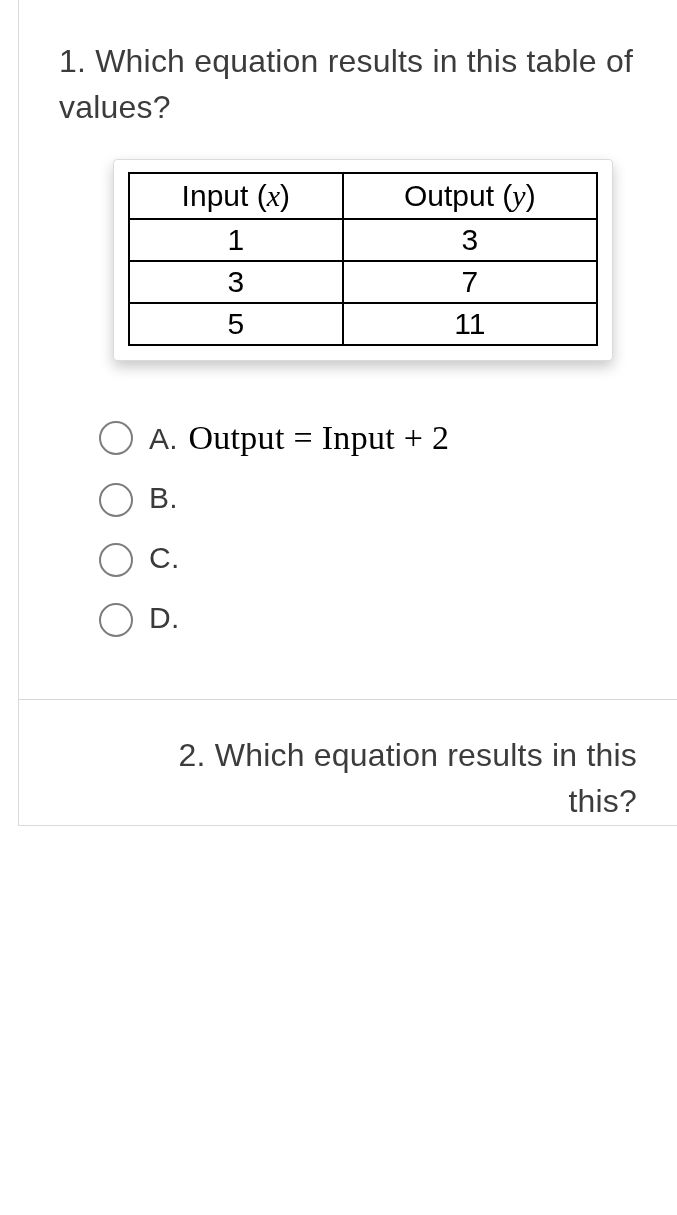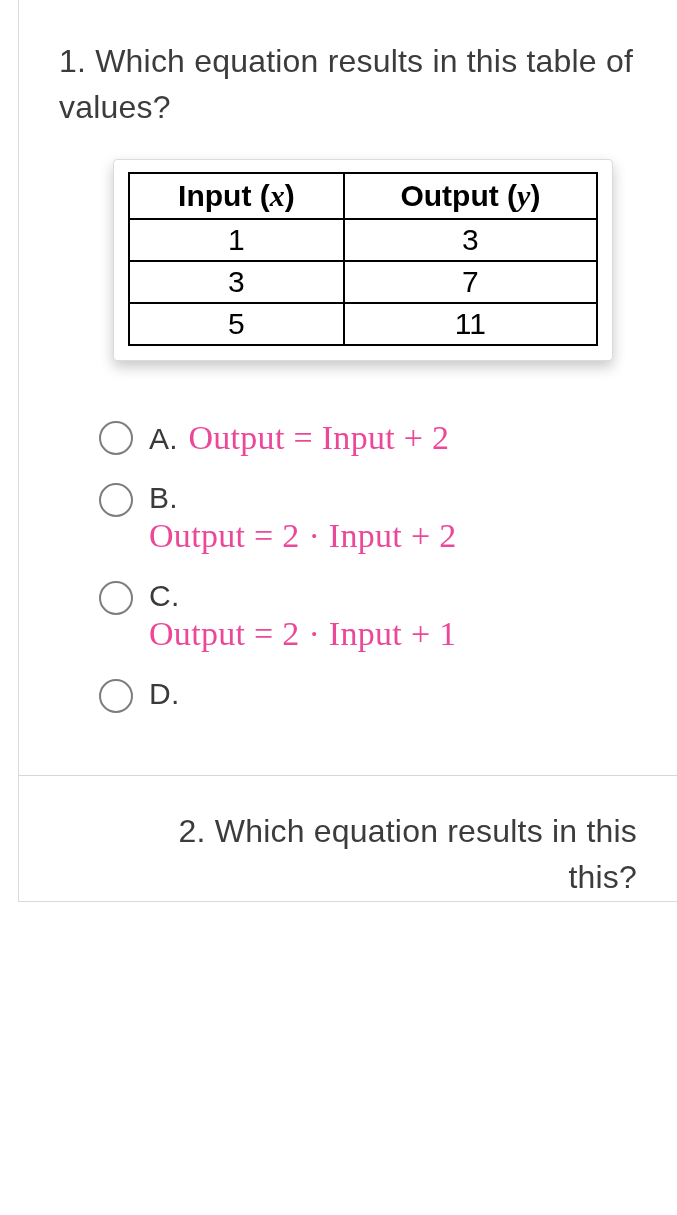--- a/index.html
+++ b/index.html
@@ -33,41 +33,41 @@
   }
   table.vals { border-collapse: collapse; width: 100%; }
   table.vals th, table.vals td {
     border: 2px solid #000;
     text-align: center;
     font-family: Arial, sans-serif;
     color: #000;
     padding: 2px 6px;
     line-height: 1.2;
   }
-  table.vals th { font-weight: 700; font-size: 30px; padding: 4px 6px; }
+  table.vals th { font-weight: 400; font-size: 30px; padding: 4px 6px; }
   table.vals td { font-size: 30px; }
   .ivar { font-style: italic; font-family: "Times New Roman", serif; }
   .options { margin-left: 40px; }
   .opt-row { display: flex; align-items: flex-start; margin-bottom: 24px; }
   .opt-row.inline { align-items: center; }
   .radio {
     flex: 0 0 34px; width: 34px; height: 34px;
     border: 2.5px solid #7d7d7d; border-radius: 50%;
     margin-top: 2px; cursor: pointer; background: #fff;
   }
   .opt-row.inline .radio { margin-top: 0; }
   .opt-text { margin-left: 16px; }
   .letter {
     font-size: 30px; font-weight: 400; color: #3a3a3a;
     font-family: Arial, sans-serif; letter-spacing: 0.3px;
     display: inline-block; margin-right: 6px;
   }
   .formula {
     font-family: "Times New Roman", Times, serif;
-    font-size: 34px; color: #ec4899; letter-spacing: 0.3px;
+    font-size: 34px; color: #000000; letter-spacing: 0.3px;
   }
   .opt-row .formula-block { margin-top: 2px; }
   .divider { border-top: 1px solid #d5d8db; margin: 18px 0 0 0; }
   .q2 { padding: 32px 40px 0 40px; text-align: right; }
   .q2 .q-text { margin-bottom: 0; }
   .clipper { height: 1215px; overflow: hidden; }
 </style>
 </head>
 <body>
 
@@ -115,29 +115,27 @@
         <div class="opt-text">
           <span class="letter">A.</span>
           <span class="formula">Output = Input + 2</span>
         </div>
       </div>
 
       <div class="opt-row">
         <div class="radio"></div>
         <div class="opt-text">
           <div class="letter">B.</div>
-          <div class="formula formula-block">Output = 2 · Input + 2</div>
         </div>
       </div>
 
       <div class="opt-row">
         <div class="radio"></div>
         <div class="opt-text">
           <div class="letter">C.</div>
-          <div class="formula formula-block">Output = 2 · Input + 1</div>
         </div>
       </div>
 
       <div class="opt-row" style="margin-bottom:8px;">
         <div class="radio"></div>
         <div class="opt-text">
           <div class="letter">D.</div>
         </div>
       </div>
 

